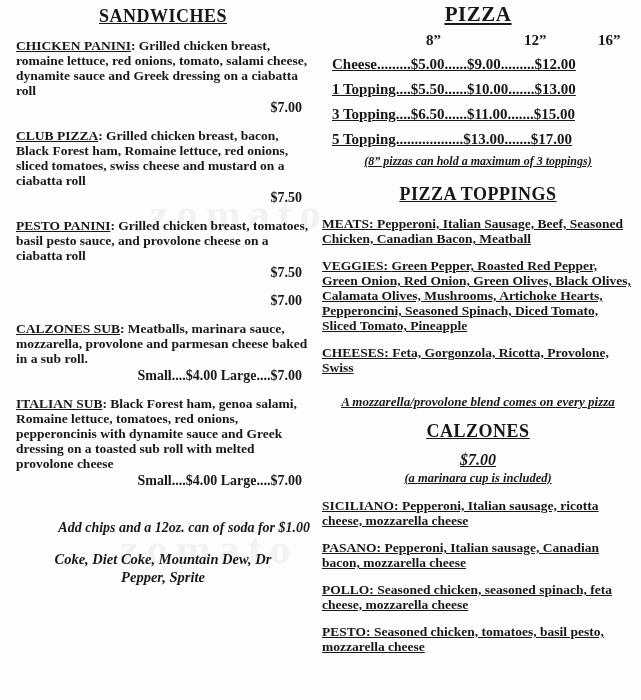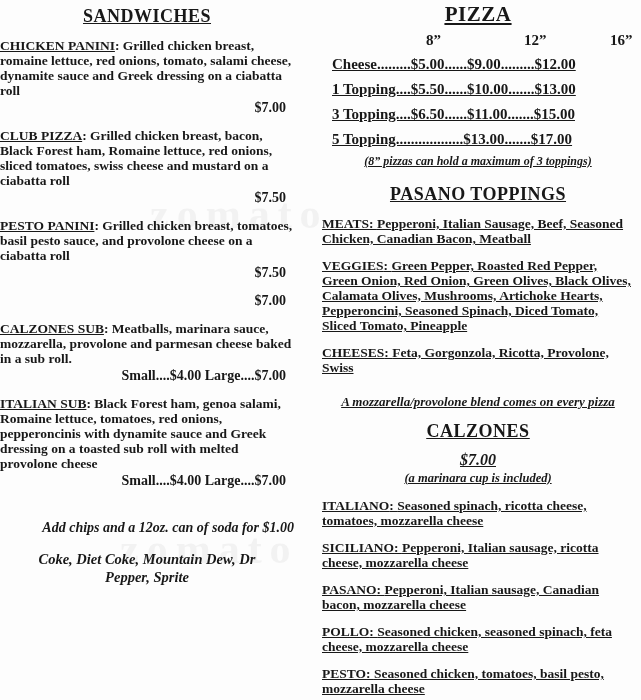--- a/index.html
+++ b/index.html
@@ -10,21 +10,21 @@
     font-weight:bold; color:#181818;
   }
   .watermark {
     position:absolute; z-index:0;
     font-family:Liberation Serif, serif; font-weight:bold;
     font-size:42px; letter-spacing:8px;
     color:rgba(110,110,110,0.08);
     pointer-events:none; user-select:none;
   }
   .col { position:absolute; top:0; z-index:1; }
-  .col-left  { left:0;   width:294px; }
+  .col-left  { left:16px;   width:294px; }
   .col-right { left:322px; width:312px;text-decoration:underline; }
   .heading {
     text-align:center; text-decoration:underline;
     font-size:18px; line-height:20px; margin:0;
     letter-spacing:0.5px;
   }
   .heading-pizza { font-size:21px; line-height:24px; }
   .h-sandwiches { margin:6px 0 12px 0; }
   .h-toppings   { margin:16px 0 12px 0; }
   .h-calzones   { margin:12px 0 8px 0; }
@@ -32,21 +32,21 @@
   .item .body { margin:0; font-size:13.5px; line-height:15px; }
   .uname { text-decoration:underline; }
   .price {
     margin:2px 0 0 0; text-align:right; padding-right:8px;
     font-size:14px; line-height:16px;
   }
   .sizes-row { position:relative; height:18px; font-size:15px; margin-bottom:2px; }
   .sizes-row span { position:absolute; top:0; }
   .size-8  { left:104px; }
   .size-12 { left:202px; }
-  .size-16 { left:288px; }
+  .size-16 { left:276px; }
   .pizza-row {
     margin:4px 0 0 10px; font-size:15px; line-height:21px;
     white-space:nowrap;
   }
   .note {
     font-style:italic; text-align:center; margin:4px 0 0 0;
     font-size:12px; line-height:14px;
   }
   .blend-note { font-size:13px; margin-top:20px; }
   .calzone-price { font-style:italic; text-align:center; font-size:16px; margin:10px 0 2px 0; }
@@ -107,43 +107,40 @@
       <span class="size-16">16”</span>
     </div>
 
     <p class="pizza-row">Cheese.........$5.00......$9.00.........$12.00</p>
     <p class="pizza-row">1 Topping....$5.50......$10.00.......$13.00</p>
     <p class="pizza-row">3 Topping....$6.50......$11.00.......$15.00</p>
     <p class="pizza-row">5 Topping..................$13.00.......$17.00</p>
 
     <p class="note">(8” pizzas can hold a maximum of 3 toppings)</p>
 
-    <h1 class="heading h-toppings">PASANO TOPPINGS</h1>
+    <h1 class="heading h-toppings">PIZZA TOPPINGS</h1>
 
     <div class="item">
       <p class="body"><span class="uname">MEATS</span><span>: </span><span>Pepperoni, Italian Sausage, Beef, Seasoned Chicken, Canadian Bacon, Meatball</span></p>
     </div>
 
     <div class="item">
       <p class="body"><span class="uname">VEGGIES</span><span>: </span><span>Green Pepper, Roasted Red Pepper, Green Onion, Red Onion, Green Olives, Black Olives, Calamata Olives, Mushrooms, Artichoke Hearts, Pepperoncini, Seasoned Spinach, Diced Tomato, Sliced Tomato, Pineapple</span></p>
     </div>
 
     <div class="item">
       <p class="body"><span class="uname">CHEESES</span><span>: </span><span>Feta, Gorgonzola, Ricotta, Provolone, Swiss</span></p>
     </div>
 
     <p class="note blend-note">A mozzarella/provolone blend comes on every pizza</p>
 
     <h1 class="heading h-calzones">CALZONES</h1>
     <p class="calzone-price">$7.00</p>
     <p class="calzone-note">(a marinara cup is included)</p>
 
-    <div class="item">
-      <p class="body"><span class="uname">ITALIANO</span><span>: </span><span>Seasoned spinach, ricotta cheese, tomatoes, mozzarella cheese</span></p>
-    </div>
 
     <div class="item">
       <p class="body"><span class="uname">SICILIANO</span><span>: </span><span>Pepperoni, Italian sausage, ricotta cheese, mozzarella cheese</span></p>
     </div>
 
     <div class="item">
       <p class="body"><span class="uname">PASANO</span><span>: </span><span>Pepperoni, Italian sausage, Canadian bacon, mozzarella cheese</span></p>
     </div>
 
     <div class="item">

